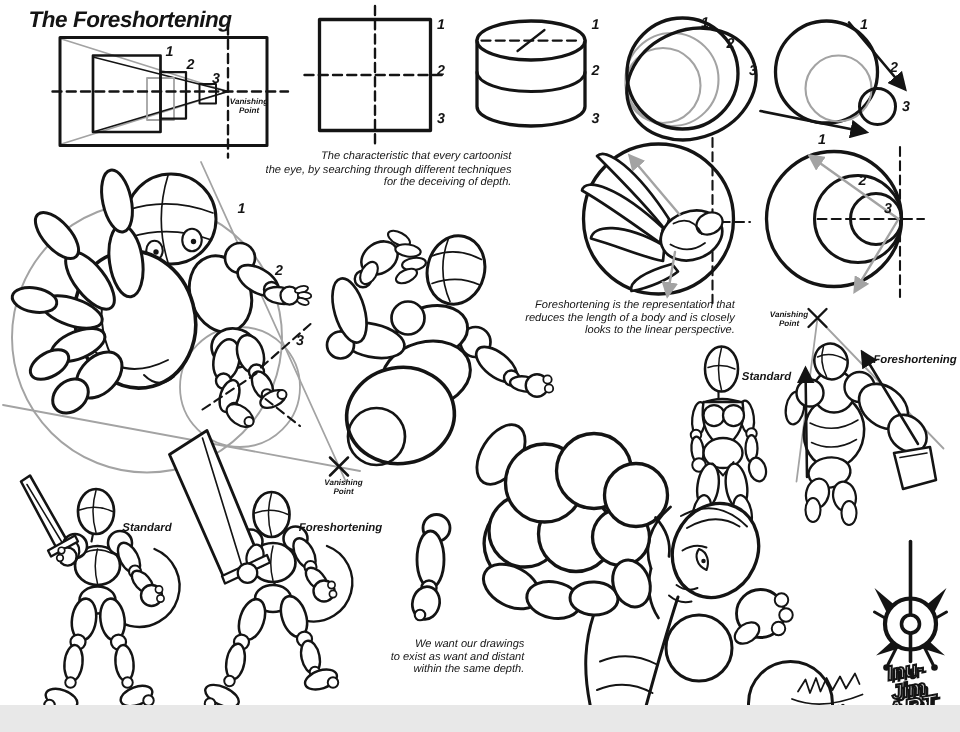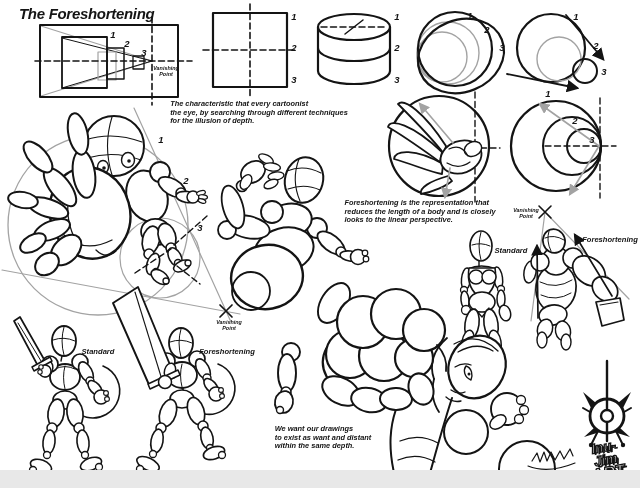--- a/index.html
+++ b/index.html
@@ -24,21 +24,21 @@
   }
   .title {
     position:absolute; left:19px; top:5px;
     font-size:15px; font-weight:bold; font-style:italic; letter-spacing:-0.3px;
   }
   .num { font-size:9.5px; }
   .vp  { font-size:5.4px; white-space:normal; width:36px; line-height:1.1; }
   .lbl { font-size:7.6px; }
   .para {
     position:absolute; transform:translateX(-50%);
-    font-style:italic; font-weight:bold; text-align:left;
+    font-style:italic; font-weight:normal; text-align:right;
     font-size:7.4px; line-height:8.7px; color:var(--ink);
   }
   .para div { white-space:nowrap; }
   .logo {
     position:absolute; left:606px; top:461px;
     transform:translate(-50%,-50%) rotate(-10deg); text-align:center;
   }
   .logo-line {
     font-weight:bold; font-style:italic; color:#ffffff;
     -webkit-text-stroke:1.4px var(--ink);
@@ -426,21 +426,21 @@
 <div class="t num" style="left:487px;top:30px">2</div>
 <div class="t num" style="left:502px;top:48px">3</div>
 
 <div class="t num" style="left:576px;top:17px">1</div>
 <div class="t num" style="left:596px;top:46px">2</div>
 <div class="t num" style="left:604px;top:72px">3</div>
 
 <div class="para" style="left:259px;top:100px">
   <div>The characteristic that every cartoonist</div>
   <div>the eye, by searching through different techniques</div>
-  <div>for the illusion of depth.</div>
+  <div>for the deceiving of depth.</div>
 </div>
 
 <div class="t num" style="left:161px;top:140px">1</div>
 <div class="t num" style="left:186px;top:181px">2</div>
 <div class="t num" style="left:200px;top:228px">3</div>
 <div class="t vp" style="left:229px;top:326px">Vanishing Point</div>
 
 <div class="t num" style="left:548px;top:94px">1</div>
 <div class="t num" style="left:575px;top:121px">2</div>
 <div class="t num" style="left:592px;top:140px">3</div>
@@ -451,21 +451,21 @@
   <div>looks to the linear perspective.</div>
 </div>
 
 <div class="t vp" style="left:526px;top:214px">Vanishing Point</div>
 <div class="t lbl" style="left:511px;top:251px">Standard</div>
 <div class="t lbl" style="left:610px;top:240px">Foreshortening</div>
 
 <div class="t lbl" style="left:98px;top:352px">Standard</div>
 <div class="t lbl" style="left:227px;top:352px">Foreshortening</div>
 
-<div class="para" style="left:323px;top:425px">
+<div class="para" style="left:305px;top:425px">
   <div>We want our drawings</div>
   <div>to exist as want and distant</div>
   <div>within the same depth.</div>
 </div>
 
 <div class="t year" style="left:557px;top:474px">2019</div>
 <div class="logo">
   <div class="logo-line l1">Inu-Jim</div>
   <div class="logo-line l2">ART</div>
 </div>

